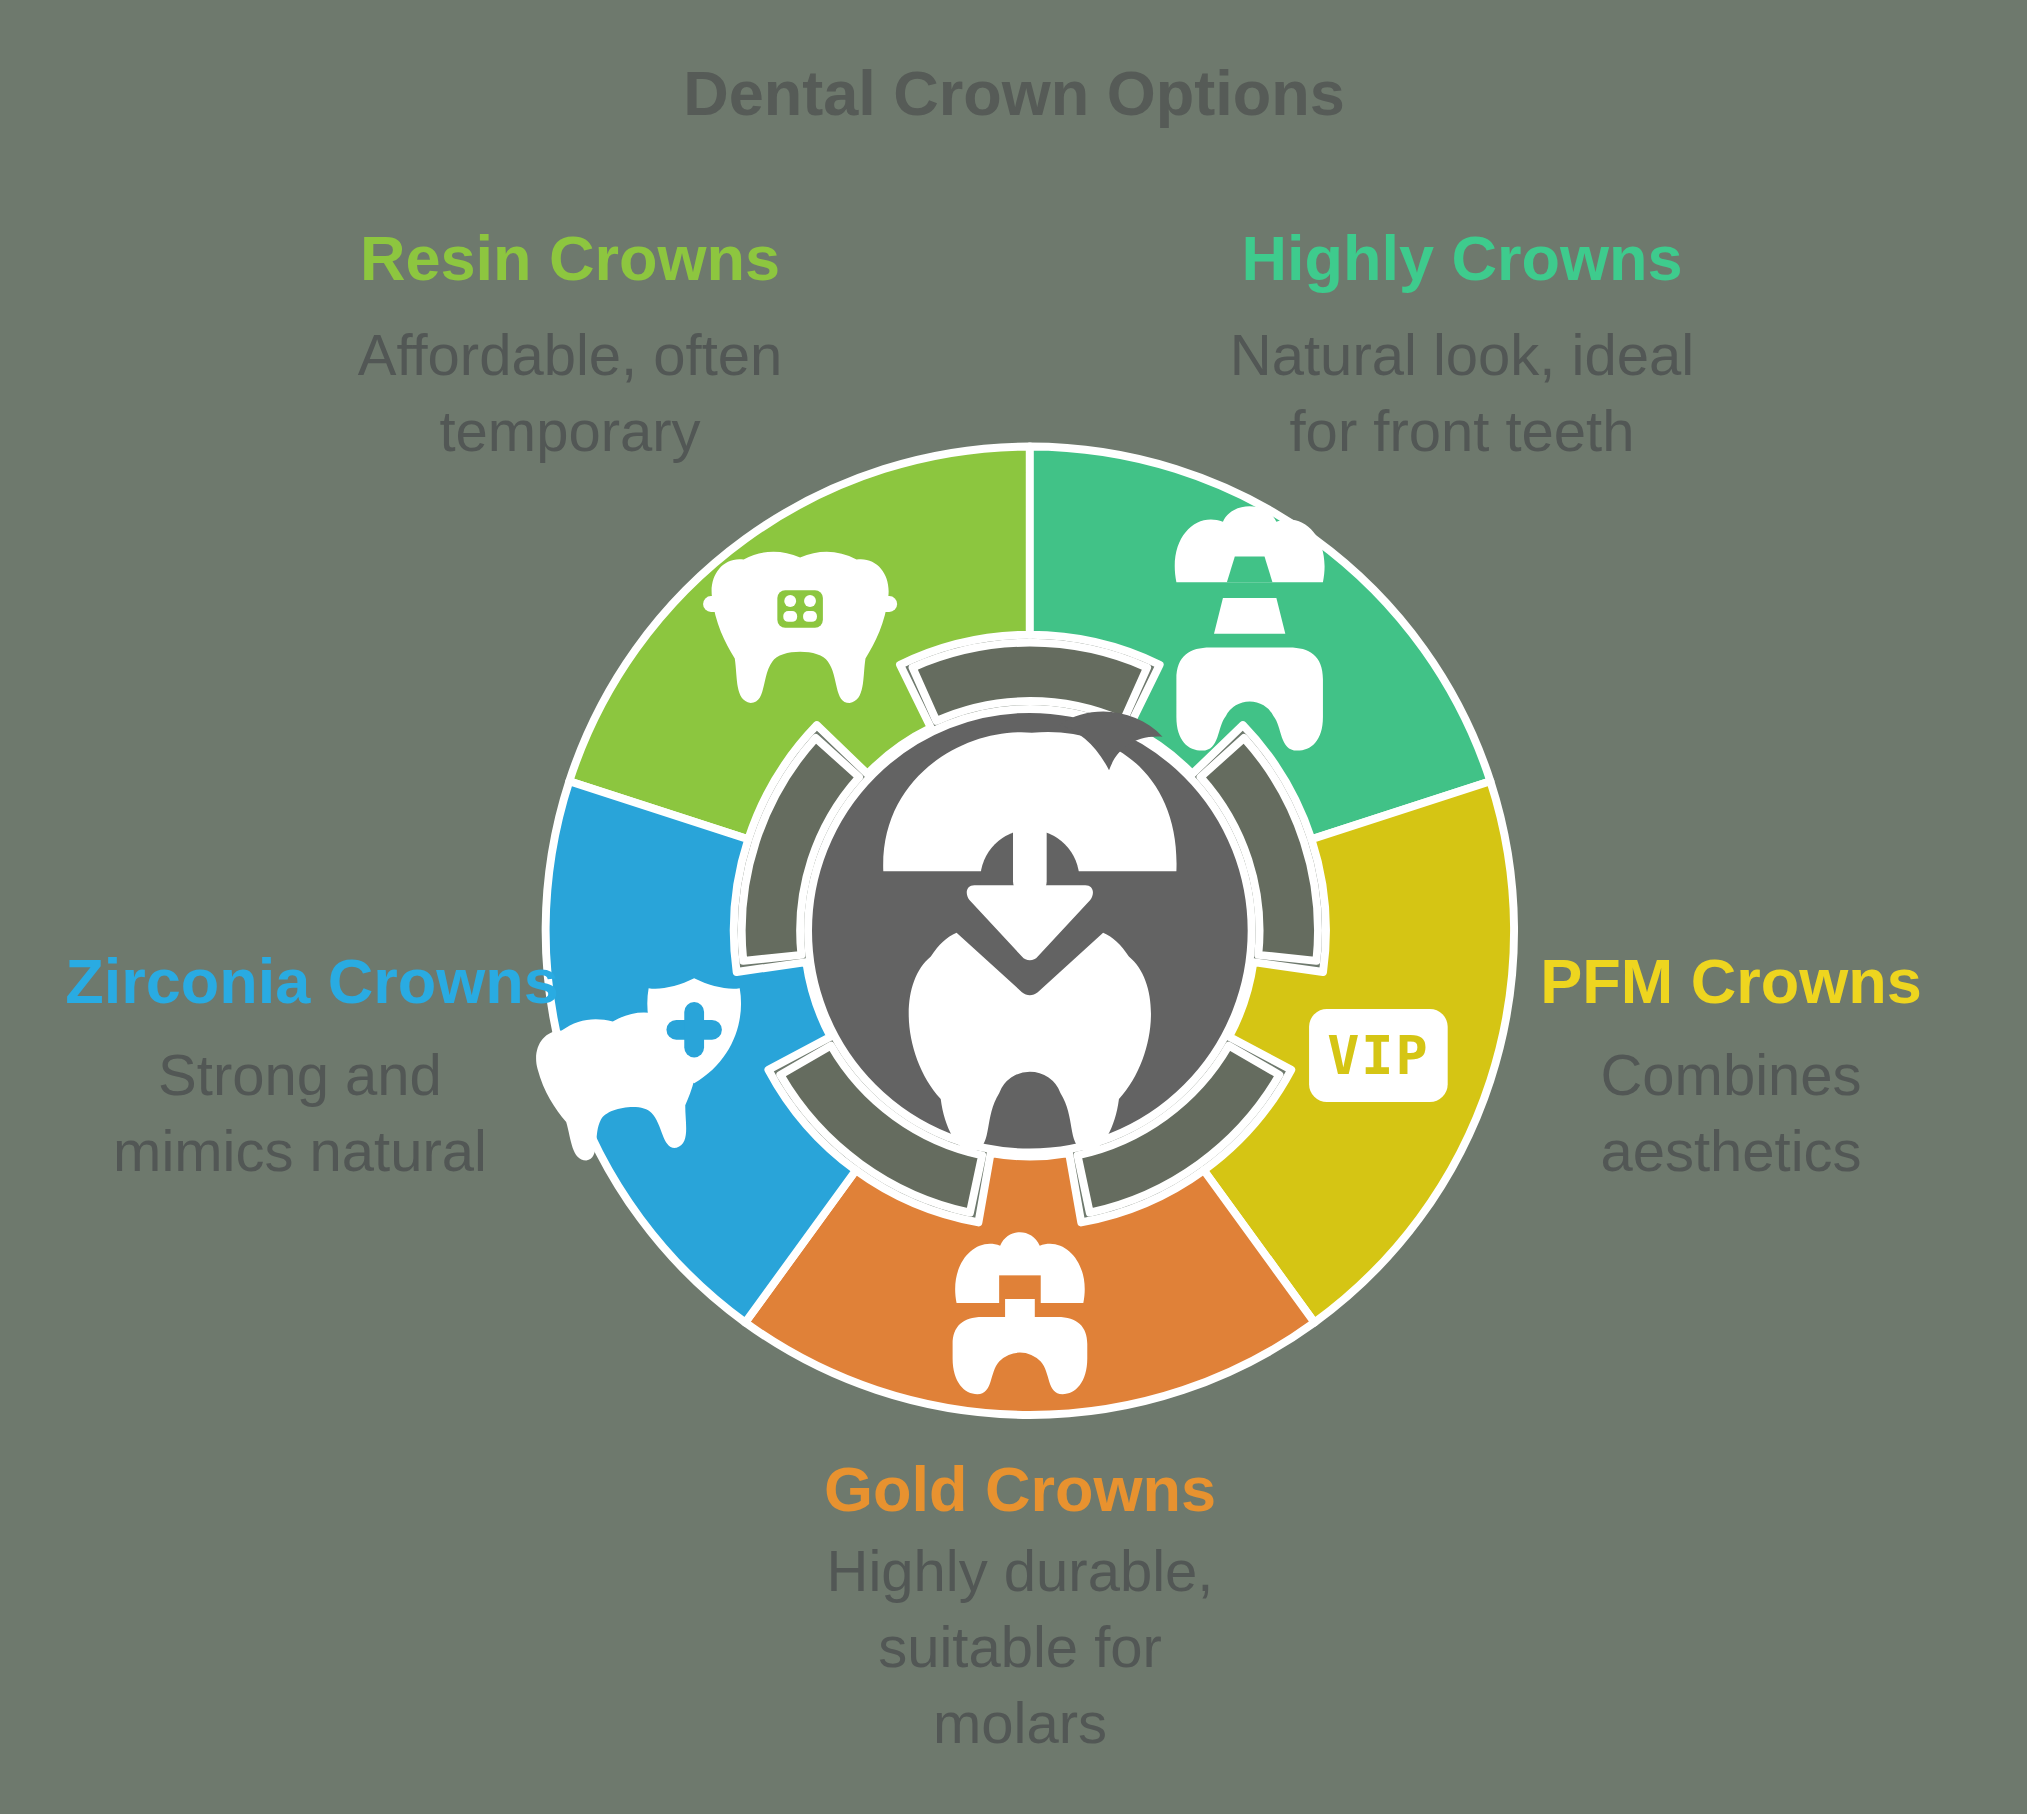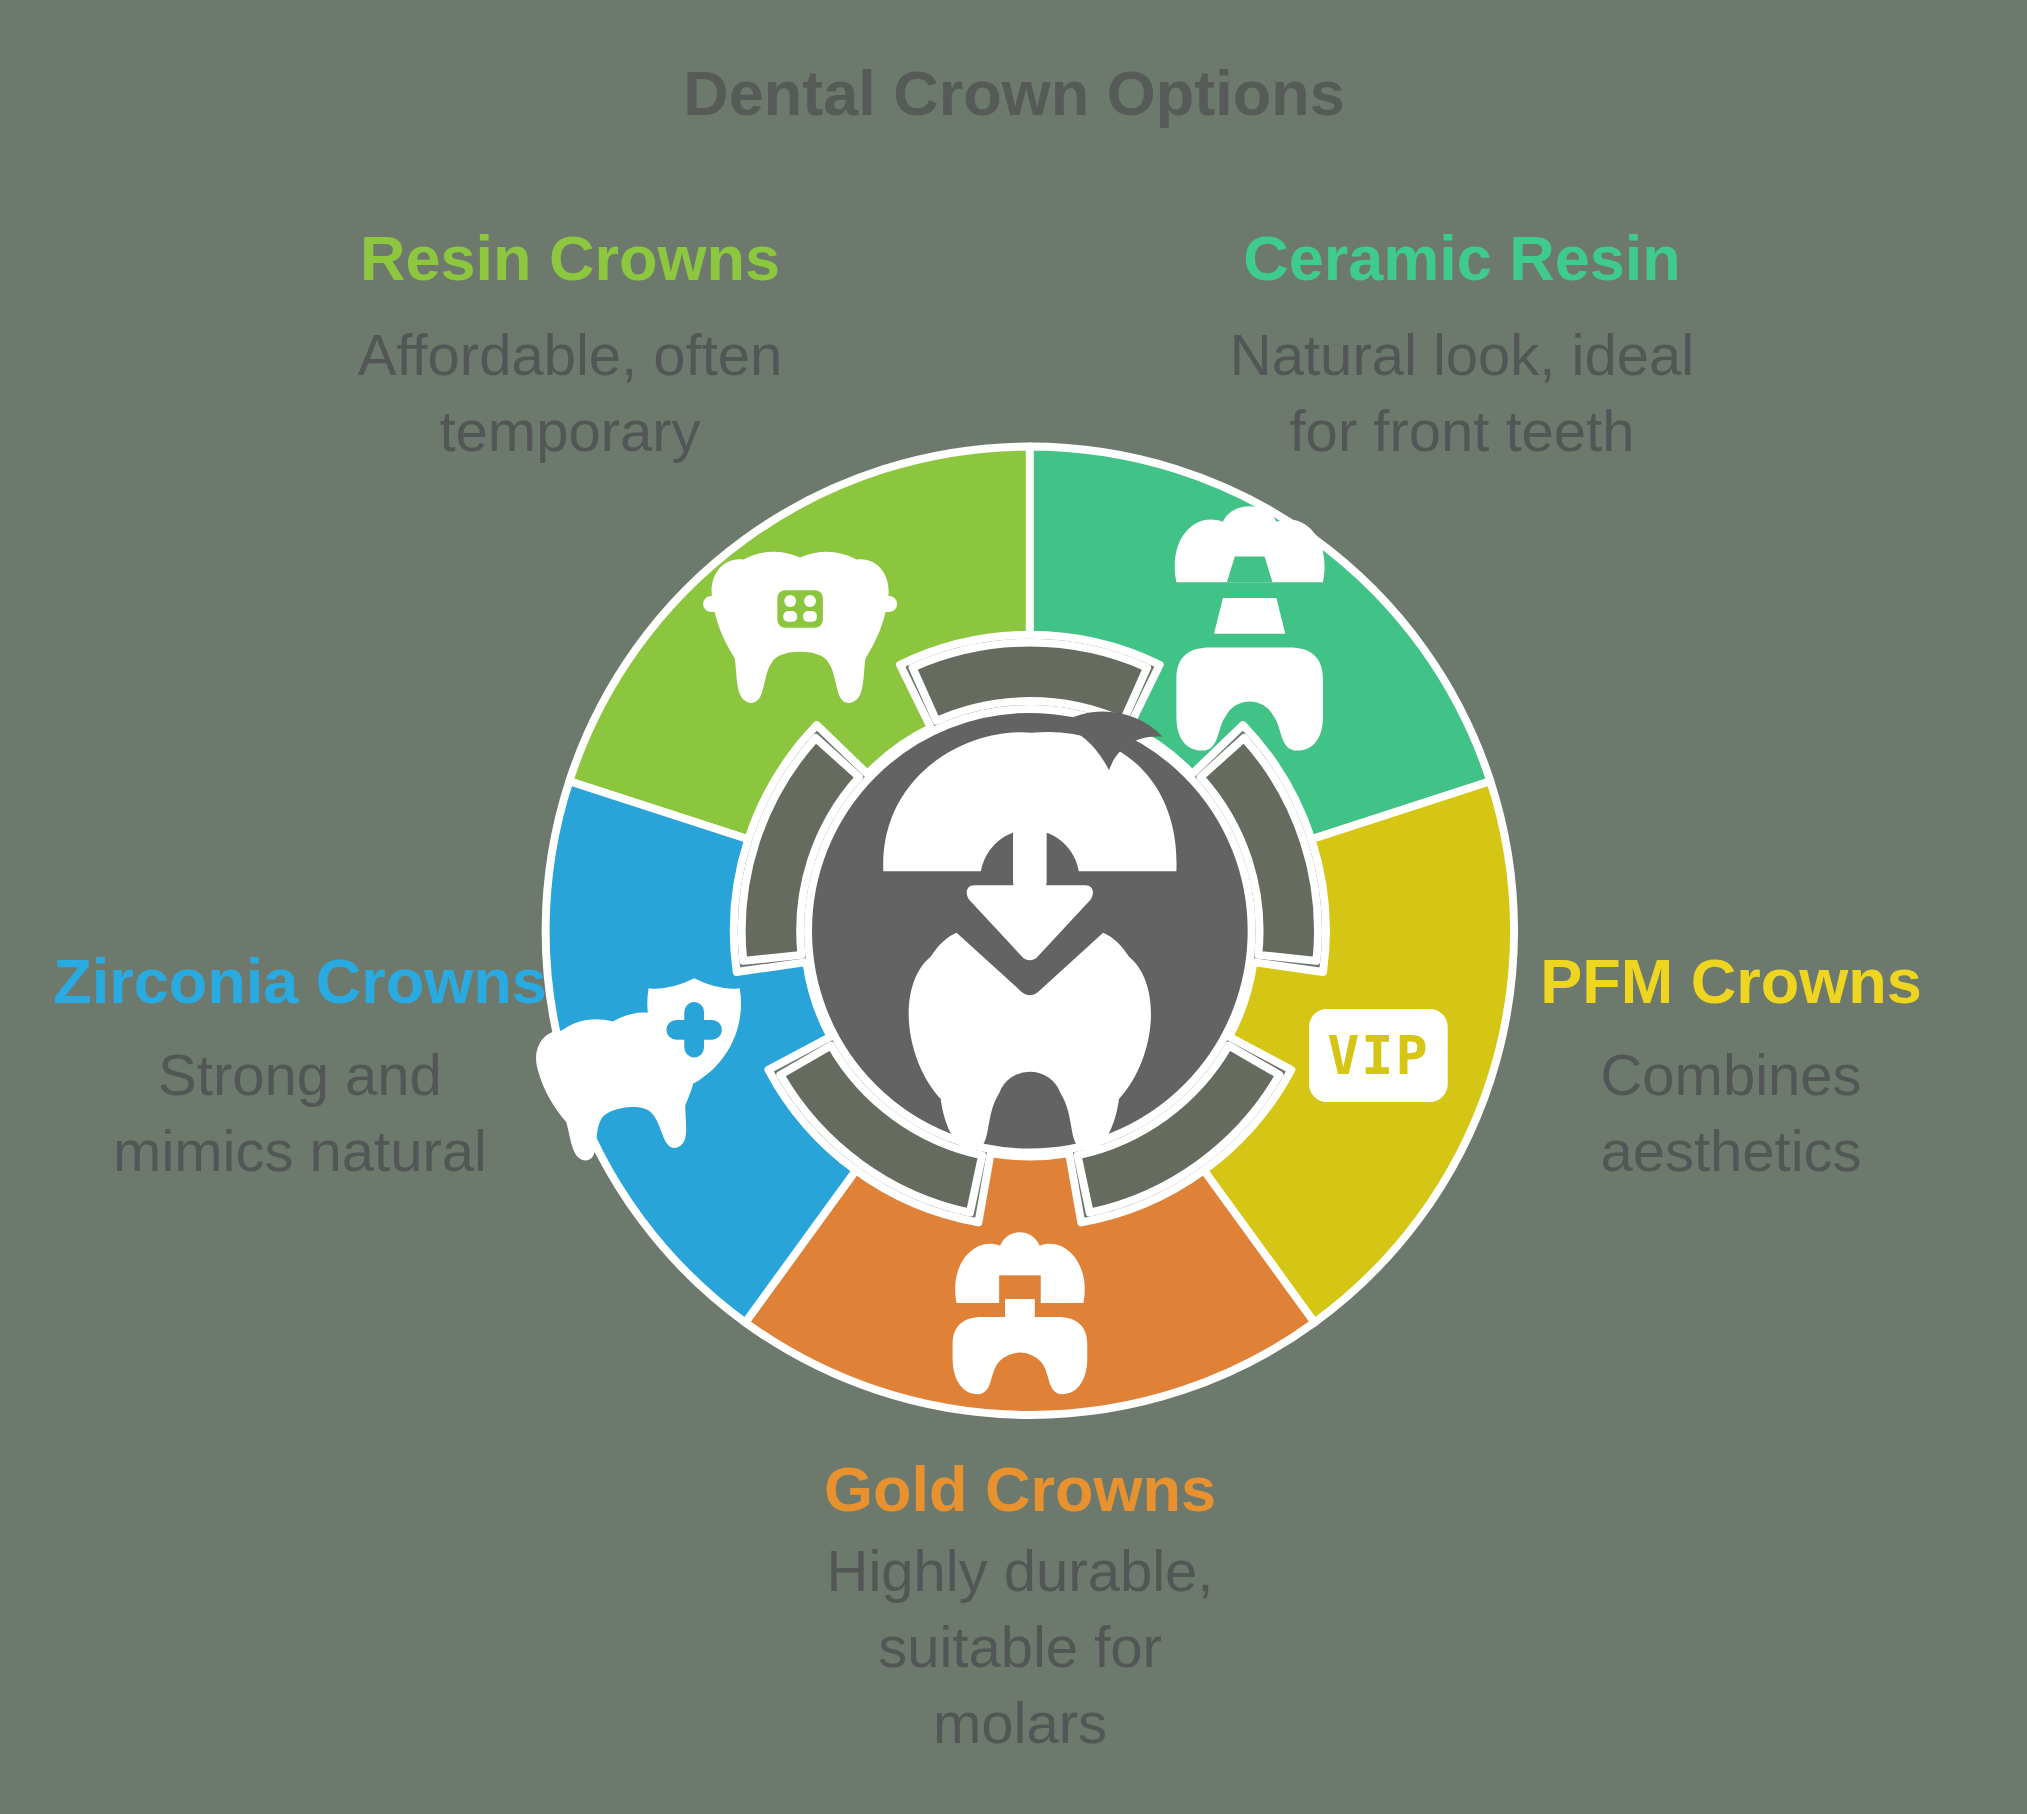--- a/index.html
+++ b/index.html
@@ -105,39 +105,39 @@
       <path class="icon-white" d="M -100,26 C -134,54 -128,128 -90,170 C -86,202 -70,228 -54,222 C -38,215 -46,188 -31,164 A 33,33 0 0 1 31,164 C 46,188 38,215 54,222 C 70,228 86,202 90,170 C 128,128 134,54 100,26 C 92,14 84,6 74,2 L 8,62 C 3,66 -3,66 -8,62 L -74,2 C -84,6 -92,14 -100,26 Z"></path>
     </g>
   </svg>
 
   <div class="lbl lbl-title t-resin" style="left:570px;top:230px;">Resin Crowns</div>
   <div class="lbl lbl-desc" style="left:570px;top:317px;">
     <div>Affordable, often</div>
     <div>temporary</div>
   </div>
 
-  <div class="lbl lbl-title t-ceramic" style="left:1462px;top:230px;">Ceramic Resin</div>
+  <div class="lbl lbl-title t-ceramic" style="left:1462px;top:230px;">Highly Crowns</div>
   <div class="lbl lbl-desc" style="left:1462px;top:317px;">
     <div>Natural look, ideal</div>
     <div>for front teeth</div>
   </div>
 
   <div class="lbl lbl-title t-pfm" style="left:1731px;top:953px;">PFM Crowns</div>
   <div class="lbl lbl-desc" style="left:1731px;top:1037px;">
     <div>Combines</div>
     <div>aesthetics</div>
   </div>
 
   <div class="lbl lbl-title t-gold" style="left:1020px;top:1461px;">Gold Crowns</div>
   <div class="lbl lbl-desc" style="left:1020px;top:1533px;">
     <div>Highly durable,</div>
     <div>suitable for</div>
     <div>molars</div>
   </div>
 
-  <div class="lbl lbl-title t-zirconia" style="left:300px;top:953px;">Zirconia Crowns</div>
+  <div class="lbl lbl-title t-zirconia" style="left:312px;top:953px;">Zirconia Crowns</div>
   <div class="lbl lbl-desc" style="left:300px;top:1037px;">
     <div>Strong and</div>
     <div>mimics natural</div>
   </div>
 
 </div>
 
 
 </body></html>

